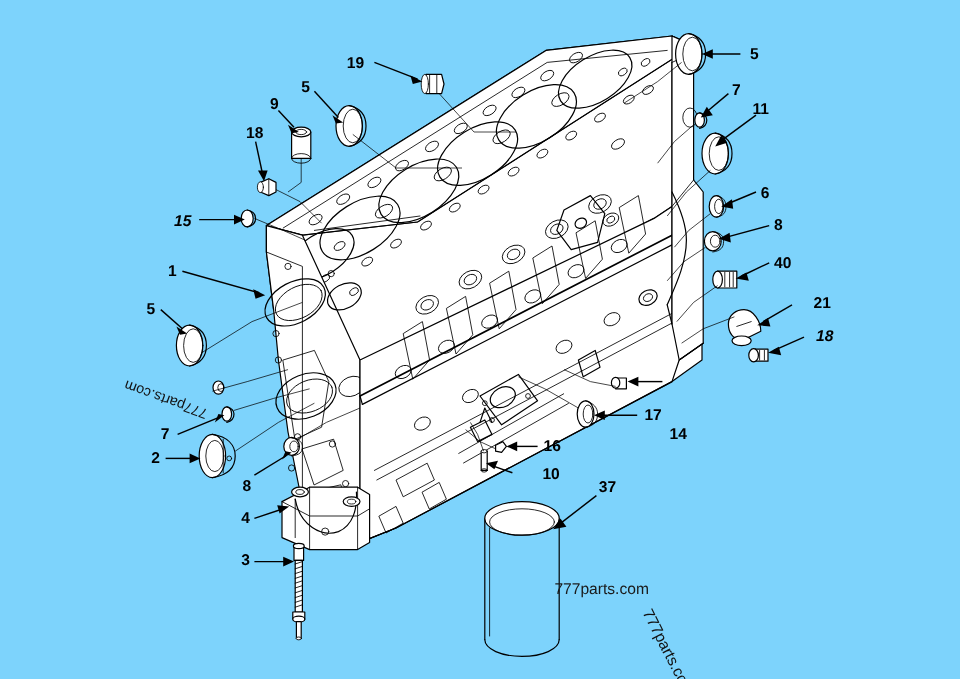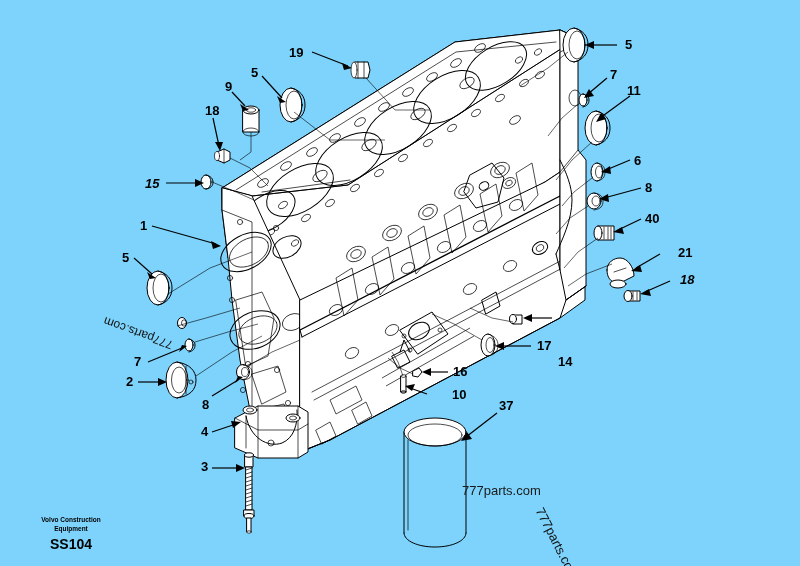--- a/index.html
+++ b/index.html
@@ -501,19 +501,14 @@
   <span class="callout" style="left:436px;top:388px;margin-left:16px;">10</span>
   <span class="callout" style="left:202px;top:398px;">8</span>
   <span class="callout" style="left:499px;top:399px;">37</span>
   <span class="callout" style="left:201px;top:425px;">4</span>
   <span class="callout" style="left:201px;top:460px;">3</span>
 
   <span class="wm-h" style="left:462px;top:483px;">777parts.com</span>
   <span class="wm-rot2" style="left:546px;top:505px;">777parts.com</span>
   <span class="wm-rot1" style="left:170px;top:352px;">777parts.com</span>
 
-  <div class="brand" style="left:16px;top:516px;width:110px;">
-    <div class="b1">Volvo Construction</div>
-    <div class="b1">Equipment</div>
-    <div class="b2">SS104</div>
-  </div>
 
 </div>
 
 </body></html>

